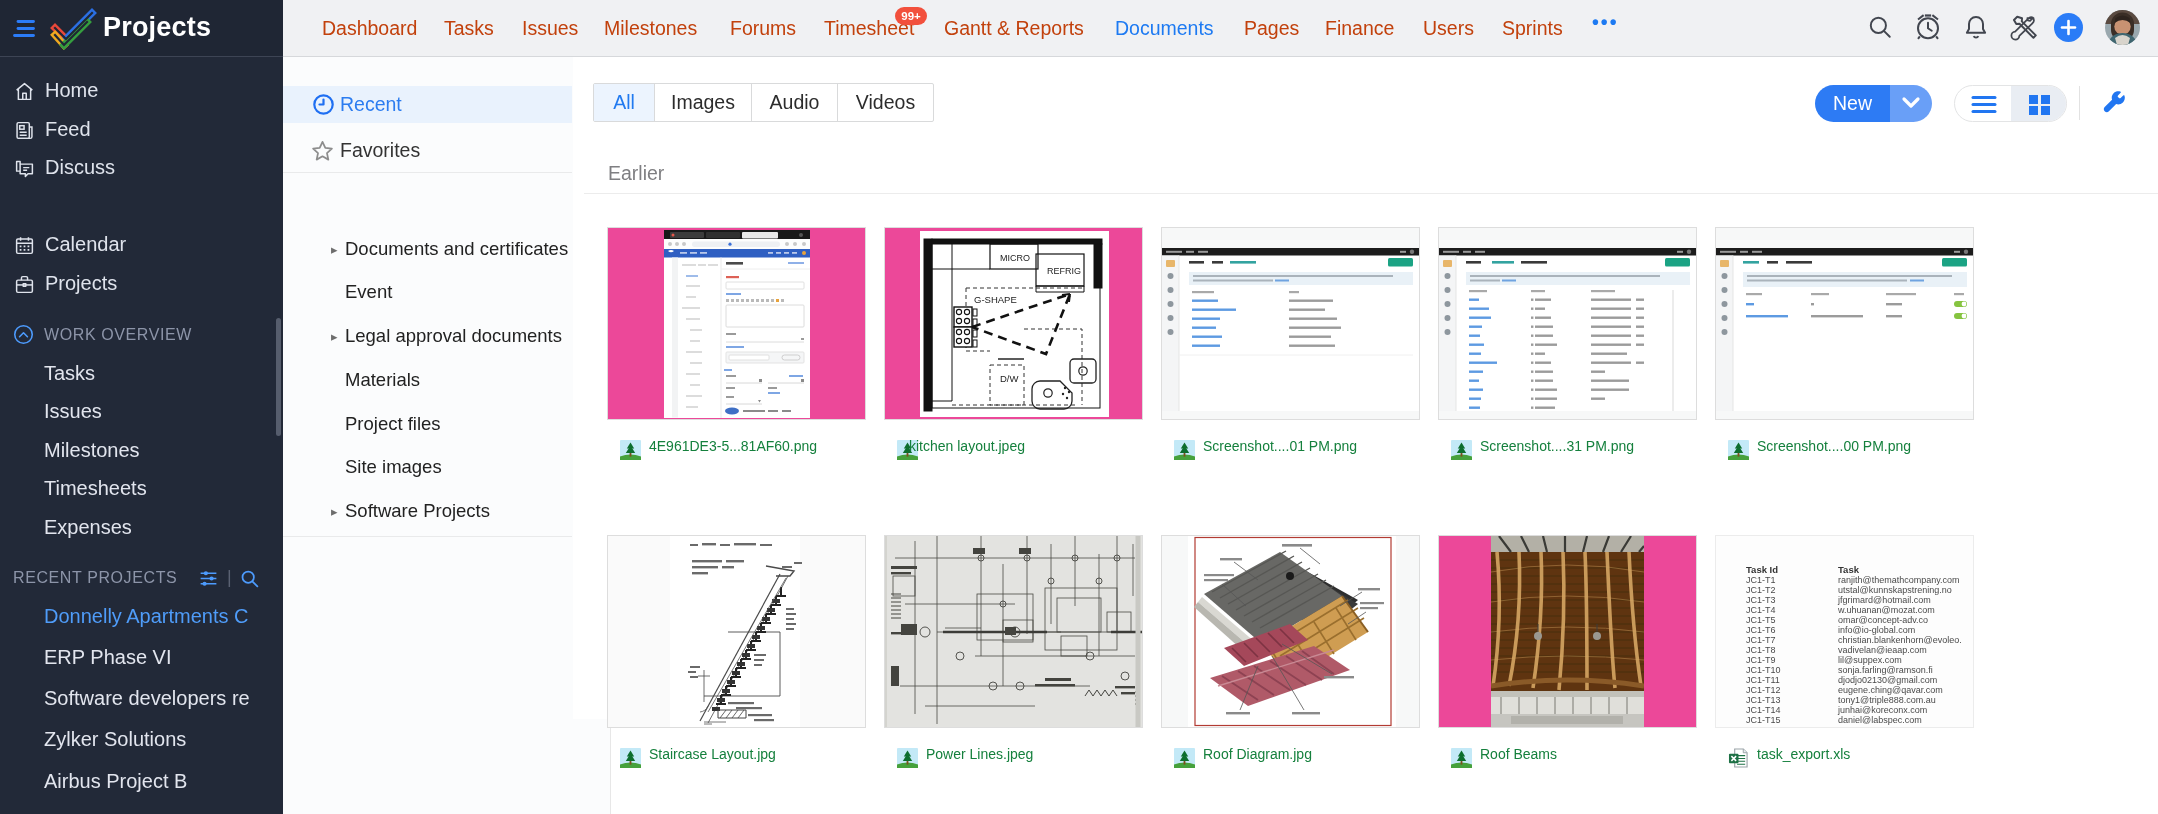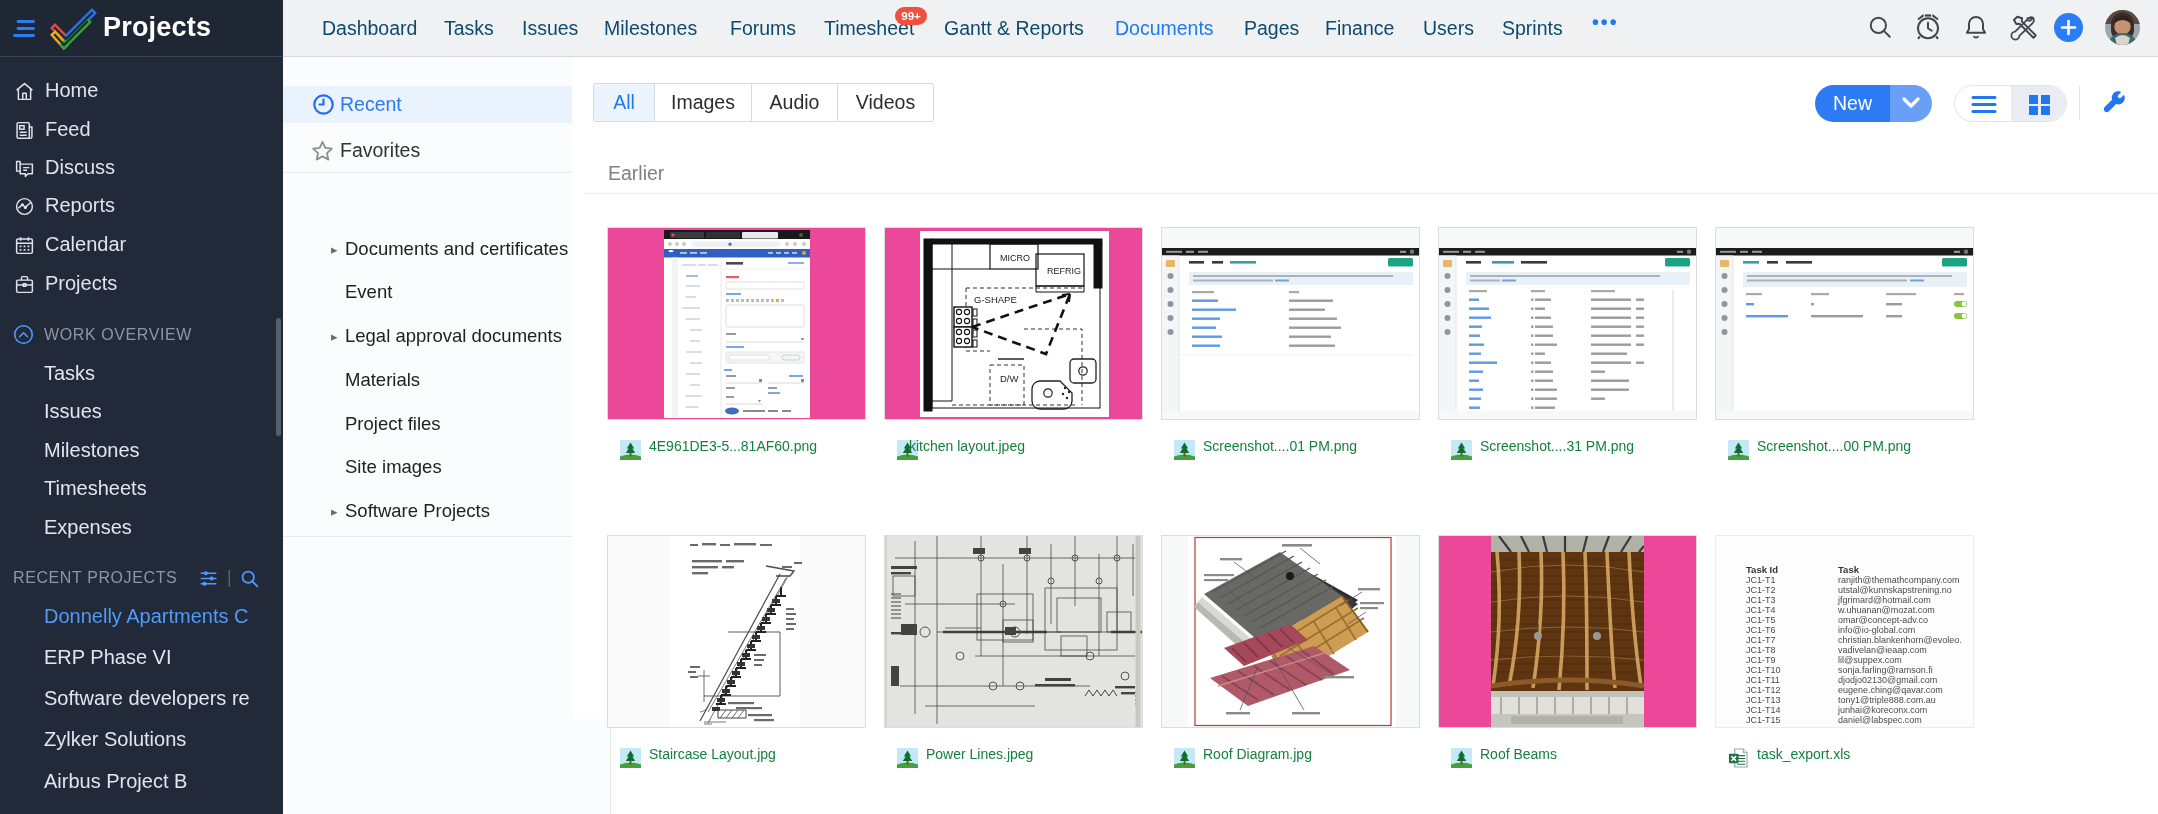--- a/index.html
+++ b/index.html
@@ -12,21 +12,21 @@
   #logoblock { left:0; top:0; width:283px; height:57px; background:#1f2634; border-bottom:1px solid #3d4454; }
   #logotext { left:103px; top:12px; font-size:27px; font-weight:700; color:#fff; letter-spacing:0.2px; }
   .lnav { left:0; width:283px; height:39px; }
   .lnav .ic { position:absolute; left:14px; top:10px; }
   .lnav .tx { position:absolute; left:45px; top:8px; font-size:20px; color:#dfe3ec; }
   .sechead { color:#8d95a9; font-size:16px; letter-spacing:0.6px; font-weight:400; }
   .lproj { left:44px; width:235px; font-size:20px; color:#e2e5ee; white-space:nowrap; overflow:hidden; }
 
   
   #topbar { left:283px; top:0; width:1875px; height:57px; background:#f0f1f3; border-bottom:1px solid #d6d8db; }
-  .tnav { position:absolute; top:17px; font-size:19.5px; color:#0c4a6e; }
+  .tnav { position:absolute; top:17px; font-size:19.5px; color:#c2410c; }
   .tnav.active { color:#1d7af2; }
   #badge99 { left:612px; top:7px; width:32px; height:18px; background:#f2503c; border-radius:9px; color:#fff; font-size:11.5px; text-align:center; line-height:18px; font-weight:600;}
 
   
   #panel2 { left:283px; top:57px; width:328px; height:757px; background:#fbfcfd; border-right:1px solid #e7e7e7; }
   .p2row { position:absolute; left:0; width:289px; height:38px; }
   .p2row .ic { position:absolute; left:29px; top:9px; }
   .p2row .tx { position:absolute; left:57px; top:7px; font-size:19.5px; color:#333; }
   .p2hr { position:absolute; left:0; width:289px; height:1px; background:#e9eaeb; }
   .tree { position:absolute; left:62px; font-size:18.5px; color:#222; white-space:nowrap; }
@@ -174,31 +174,20 @@
   </div>
   <div class="abs lnav" style="top:148px">
     <svg class="ic" width="21" height="21" viewBox="0 0 24 24">
         <g stroke="#dfe3ec" stroke-width="1.7" fill="none" stroke-linejoin="round">
           <path d="M7 7 H21 V18 H16 L13 21 L13 18 H7 Z"></path>
           <path d="M7 7 V4 H3 V15 H7"></path>
           <path d="M10.5 11 H17.5 M10.5 14 H15"></path>
         </g>
       </svg>
     <div class="tx">Discuss</div>
-  </div>
-  <div class="abs lnav" style="top:186px">
-    <svg class="ic" width="21" height="21" viewBox="0 0 24 24">
-        <g stroke="#dfe3ec" stroke-width="1.7" fill="none">
-          <circle cx="12" cy="12" r="9"></circle>
-          <path d="M5 14 L9.5 10 L13 13 L19 7.5"></path>
-          <circle cx="9.5" cy="10" r="1" fill="#dfe3ec"></circle>
-          <circle cx="13" cy="13" r="1" fill="#dfe3ec"></circle>
-        </g>
-      </svg>
-    <div class="tx">Reports</div>
   </div>
   <div class="abs lnav" style="top:225px">
     <svg class="ic" width="21" height="21" viewBox="0 0 24 24">
         <g stroke="#dfe3ec" stroke-width="1.7" fill="none">
           <rect x="3" y="4.5" width="18" height="16.5" rx="1.5"></rect>
           <path d="M3 9.5 H21 M7.5 2.5 V6.5 M16.5 2.5 V6.5"></path>
           <path d="M6.5 13 H8.5 M11 13 H13 M15.5 13 H17.5 M6.5 17 H8.5 M11 17 H13 M15.5 17 H17.5" stroke-width="1.9"></path>
         </g>
       </svg>
     <div class="tx">Calendar</div>

